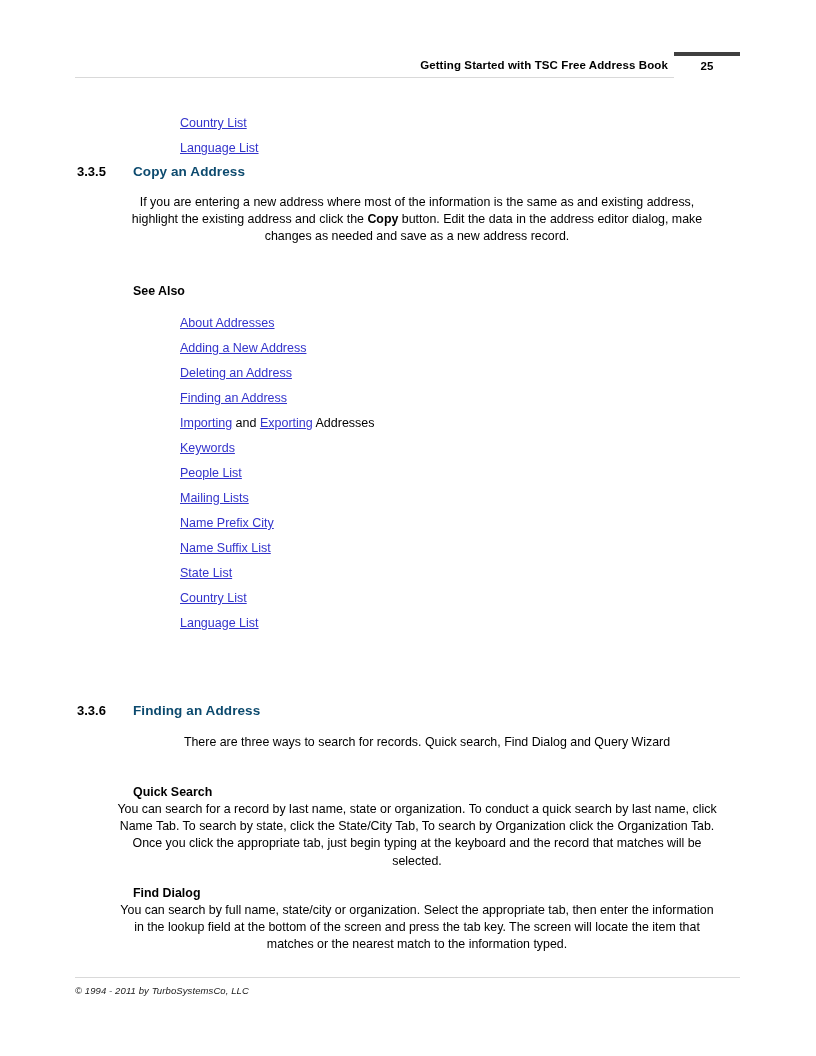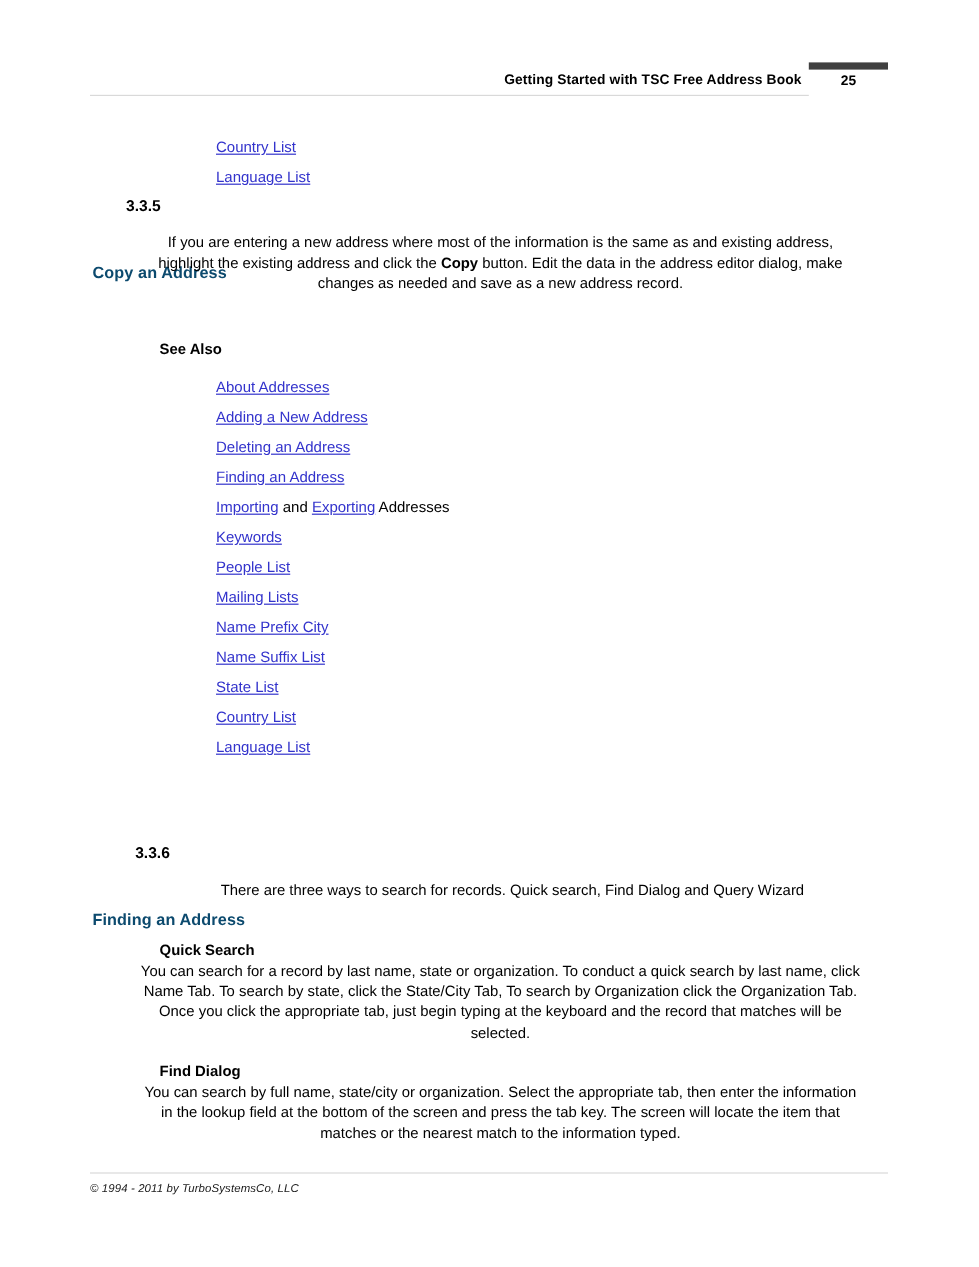--- a/index.html
+++ b/index.html
@@ -35,21 +35,21 @@
     text-align: right;
     padding: 0 6px 4px 0;
     font-size: 11.5px;
     font-weight: bold;
     letter-spacing: 0.1px;
     color: #000000;
     line-height: 15px;
   }
   .header-pageno-cell {
     flex: 0 0 66px;
-    border-top: 6px solid #404040;
+    border-top: 4px solid #404040;
     text-align: center;
     padding: 3px 0 4px 0;
     font-size: 11.5px;
     font-weight: bold;
     color: #000000;
     line-height: 15px;
   }
 
   
   .page-footer {
@@ -98,22 +98,21 @@
   }
   .plain-inline {
     color: #000000;
     font-size: 12.5px;
   }
 
   .section-heading {
     position: absolute;
     left: 77px;
     display: flex;
-    align-items: center;
-    flex-direction: column;
+    align-items: flex-end;
   }
   .section-number {
     width: 56px;
     flex: 0 0 56px;
     font-size: 13px;
     font-weight: bold;
     color: #000000;
   }
   .section-title {
     font-size: 13.5px;

